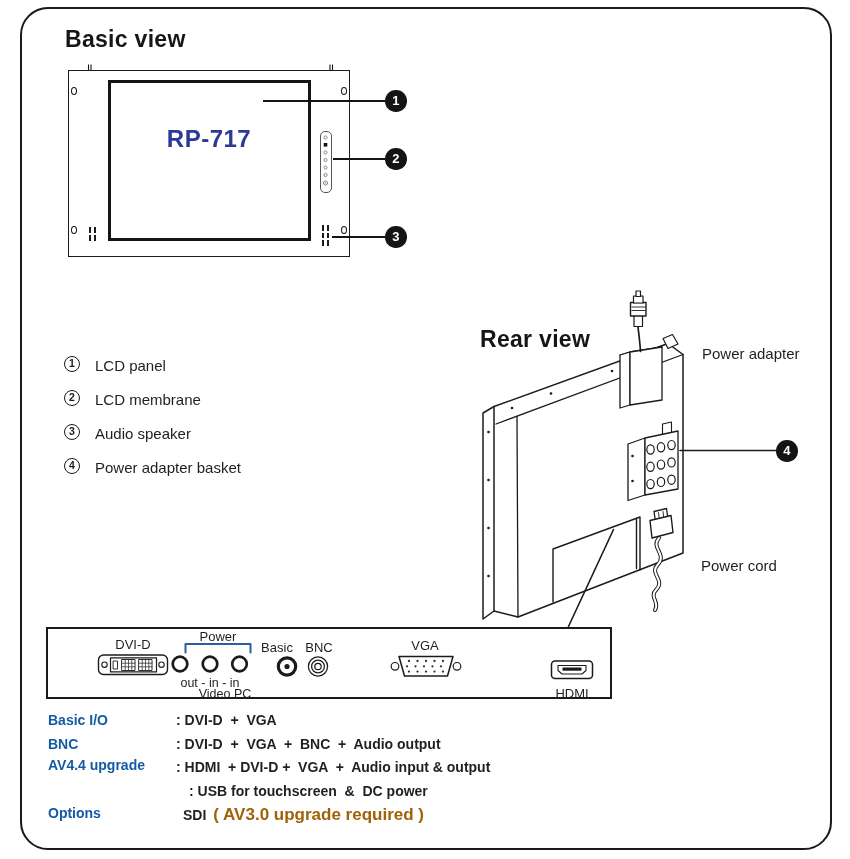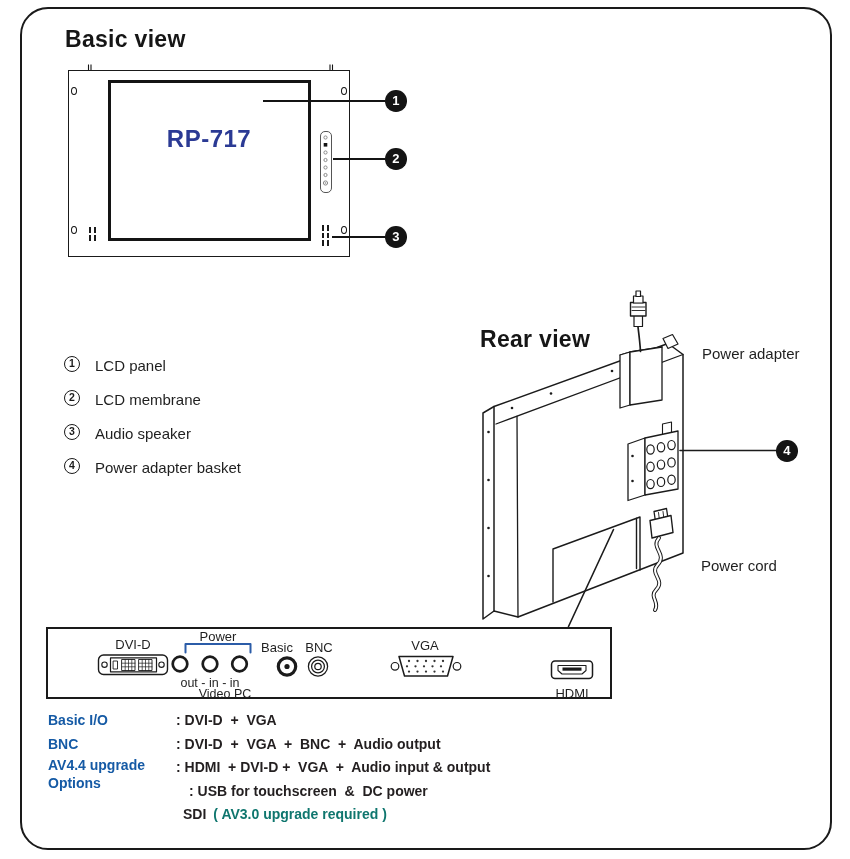--- a/index.html
+++ b/index.html
@@ -21,21 +21,21 @@
   .co{width:21.5px;height:21.5px;border-radius:50%;background:#141414;color:#fff;
        font-size:13px;font-weight:bold;text-align:center;line-height:21.5px;}
   .co-line{height:1.7px;background:#141414;}
   .lc{width:16px;height:16px;border:1.5px solid #1a1a1a;border-radius:50%;box-sizing:border-box;
        font-size:10.5px;font-weight:bold;text-align:center;line-height:13px;color:#1a1a1a;}
   .iobox{left:46px;top:626.5px;width:566px;height:72px;border:2px solid #1a1a1a;box-sizing:border-box;}
   .iolbl{font-size:13px;color:#1f1f1f;text-align:center;white-space:nowrap;}
   .iosub{font-size:12.5px;color:#1f1f1f;text-align:center;white-space:nowrap;}
   .spec-label{font-size:14px;font-weight:bold;color:#155AA5;white-space:nowrap;}
   .spec-value{font-size:14px;font-weight:bold;color:#231F20;white-space:pre;}
-  .spec-note{font-size:14px;font-weight:bold;color:#0f766e;margin-left:7px;}
+  .spec-note{font-size:17px;font-weight:bold;color:#a16207;margin-left:7px;}
   svg.art{left:0;top:0;}
 </style>
 </head>
 <body>
 
 <div class="abs page-border"></div>
 
 <svg class="abs art" width="850" height="859" viewBox="0 0 850 859">
 
   <g stroke="#141414" stroke-width="1.1">
@@ -252,19 +252,19 @@
 <div>
   <div class="abs spec-label" style="left:48px;top:712px;">Basic I/O</div>
   <div class="abs spec-value" style="left:176px;top:712px;">: DVI-D  +  VGA</div>
 
   <div class="abs spec-label" style="left:48px;top:735.5px;">BNC</div>
   <div class="abs spec-value" style="left:176px;top:735.5px;">: DVI-D  +  VGA  +  BNC  +  Audio output</div>
 
   <div class="abs spec-label" style="left:48px;top:757px;">AV4.4 upgrade</div>
   <div class="abs spec-value" style="left:176px;top:759px;">: HDMI  + DVI-D +  VGA  +  Audio input &amp; output</div>
 
-  <div class="abs spec-label" style="left:48px;top:775px;">Options</div>
+  <div class="abs spec-label" style="left:48px;top:805px;">Options</div>
   <div class="abs spec-value" style="left:176px;top:782.5px;margin-left:13px;">: USB for touchscreen  &amp;  DC power</div>
 
   <div class="abs" style="left:183px;top:804.5px;">
     <span class="spec-value">SDI</span><span class="spec-note">( AV3.0 upgrade required )</span>
   </div>
 </div>
 
 </body></html>

